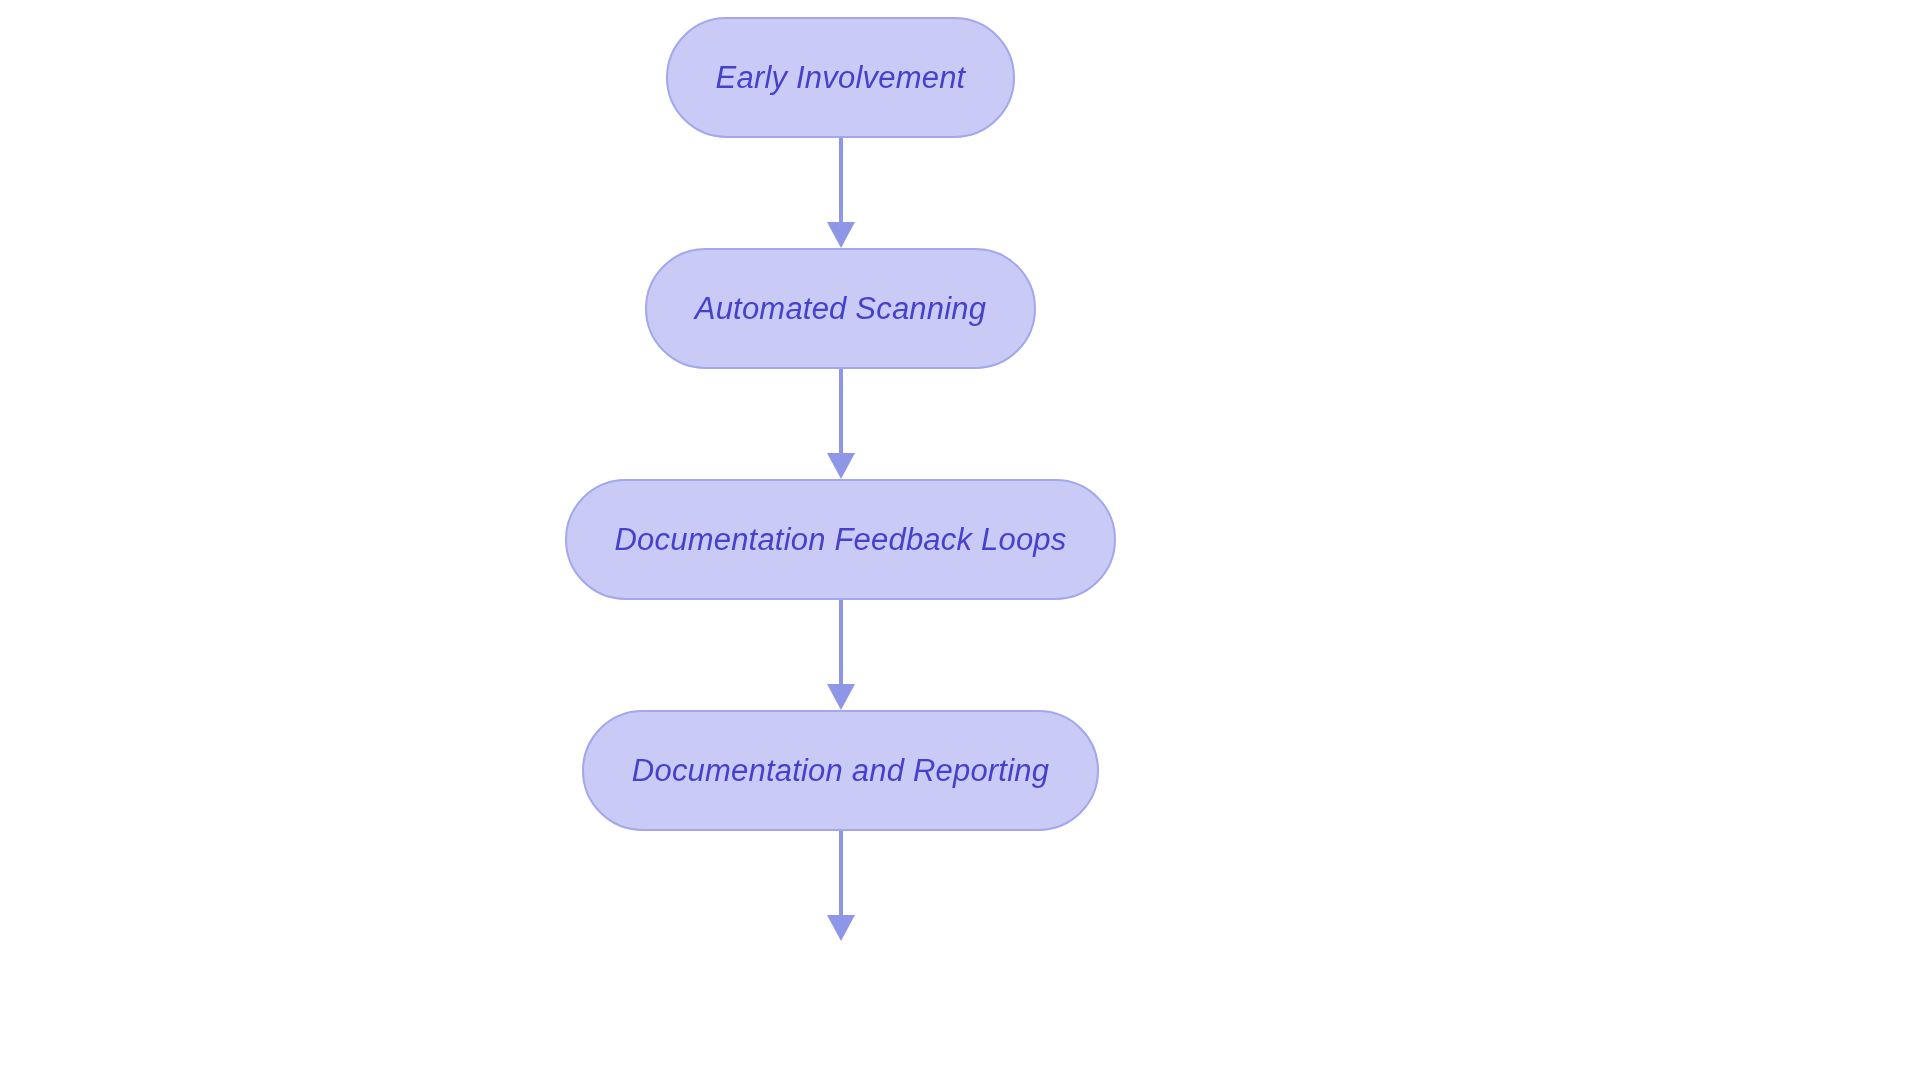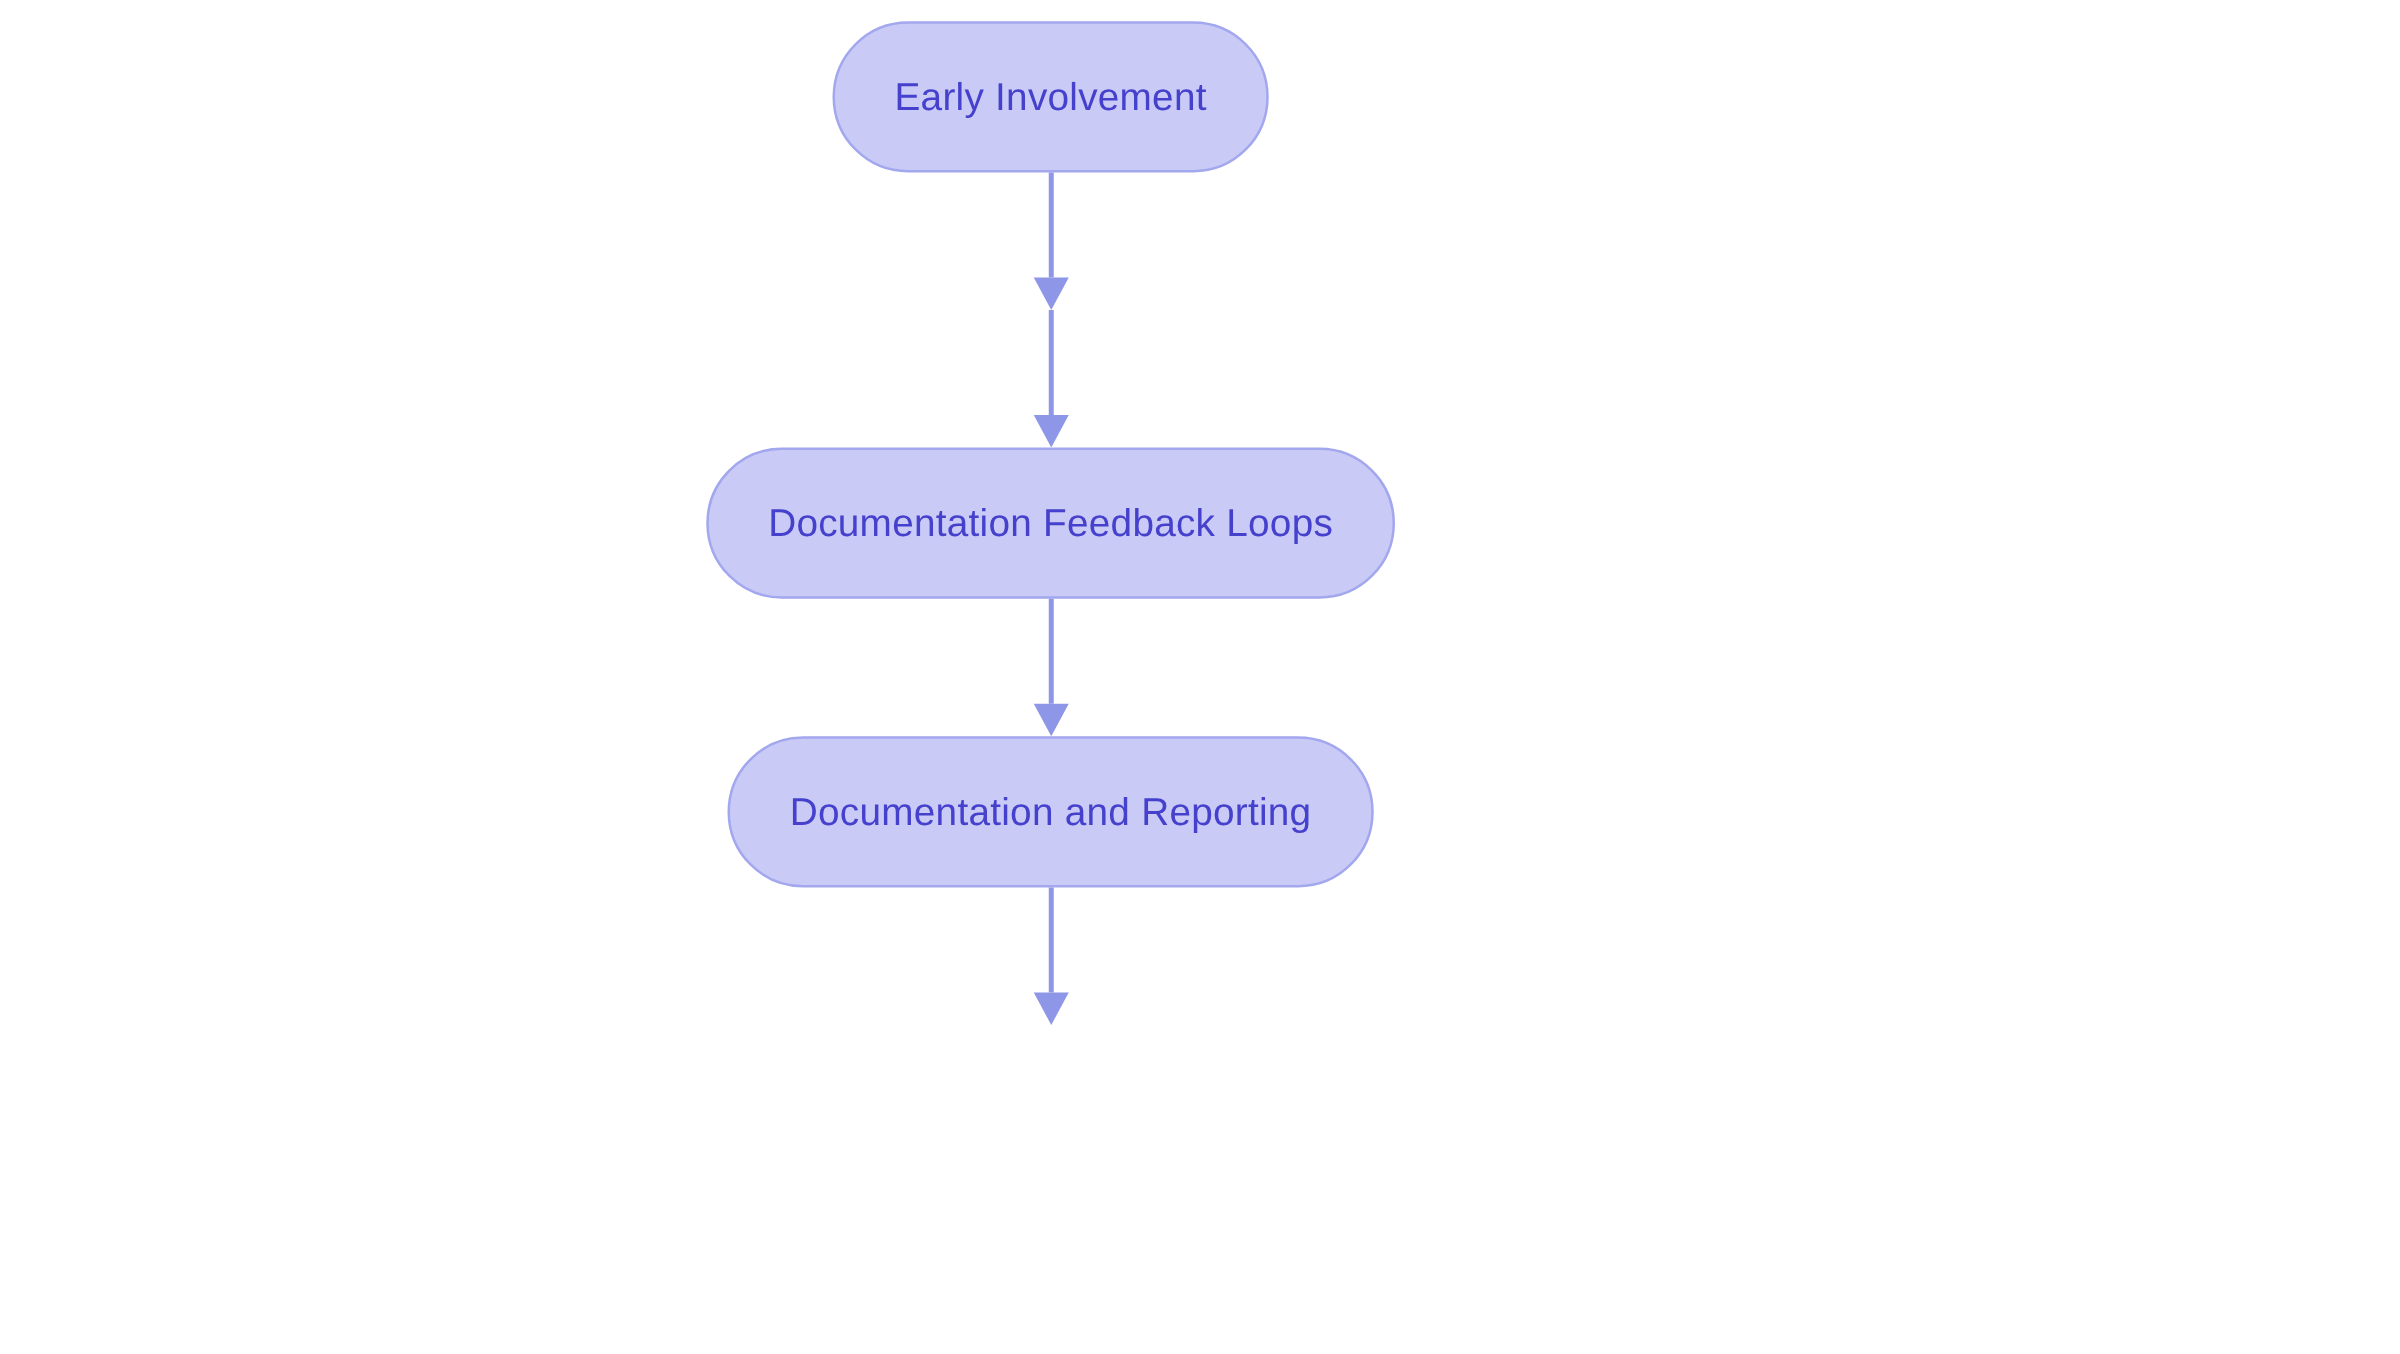--- a/index.html
+++ b/index.html
@@ -8,20 +8,21 @@
     width: 1920px;
     height: 1083px;
     font-family: "Liberation Sans", sans-serif;
     overflow: hidden;
   }
   .canvas {
     position: relative;
     width: 1681px;
     height: 1083px;
     background: var(--background, #ffffff);
+    font-style: italic;
   }
   .flow {
     display: flex;
     flex-direction: column;
     align-items: center;
     padding-top: 17px;
   }
   .node {
     height: 121px;
     min-width: 320px;
@@ -67,20 +68,23 @@
 
     <div class="node">
       <span class="node-label">Early Involvement</span>
     </div>
 
     <div class="arrow">
       <div class="arrow-shaft"></div>
       <div class="arrow-head"></div>
     </div>
 
+    <div class="node">
+      <span class="node-label">Automated Scanning</span>
+    </div>
 
     <div class="arrow">
       <div class="arrow-shaft"></div>
       <div class="arrow-head"></div>
     </div>
 
     <div class="node">
       <span class="node-label">Documentation Feedback Loops</span>
     </div>
 

